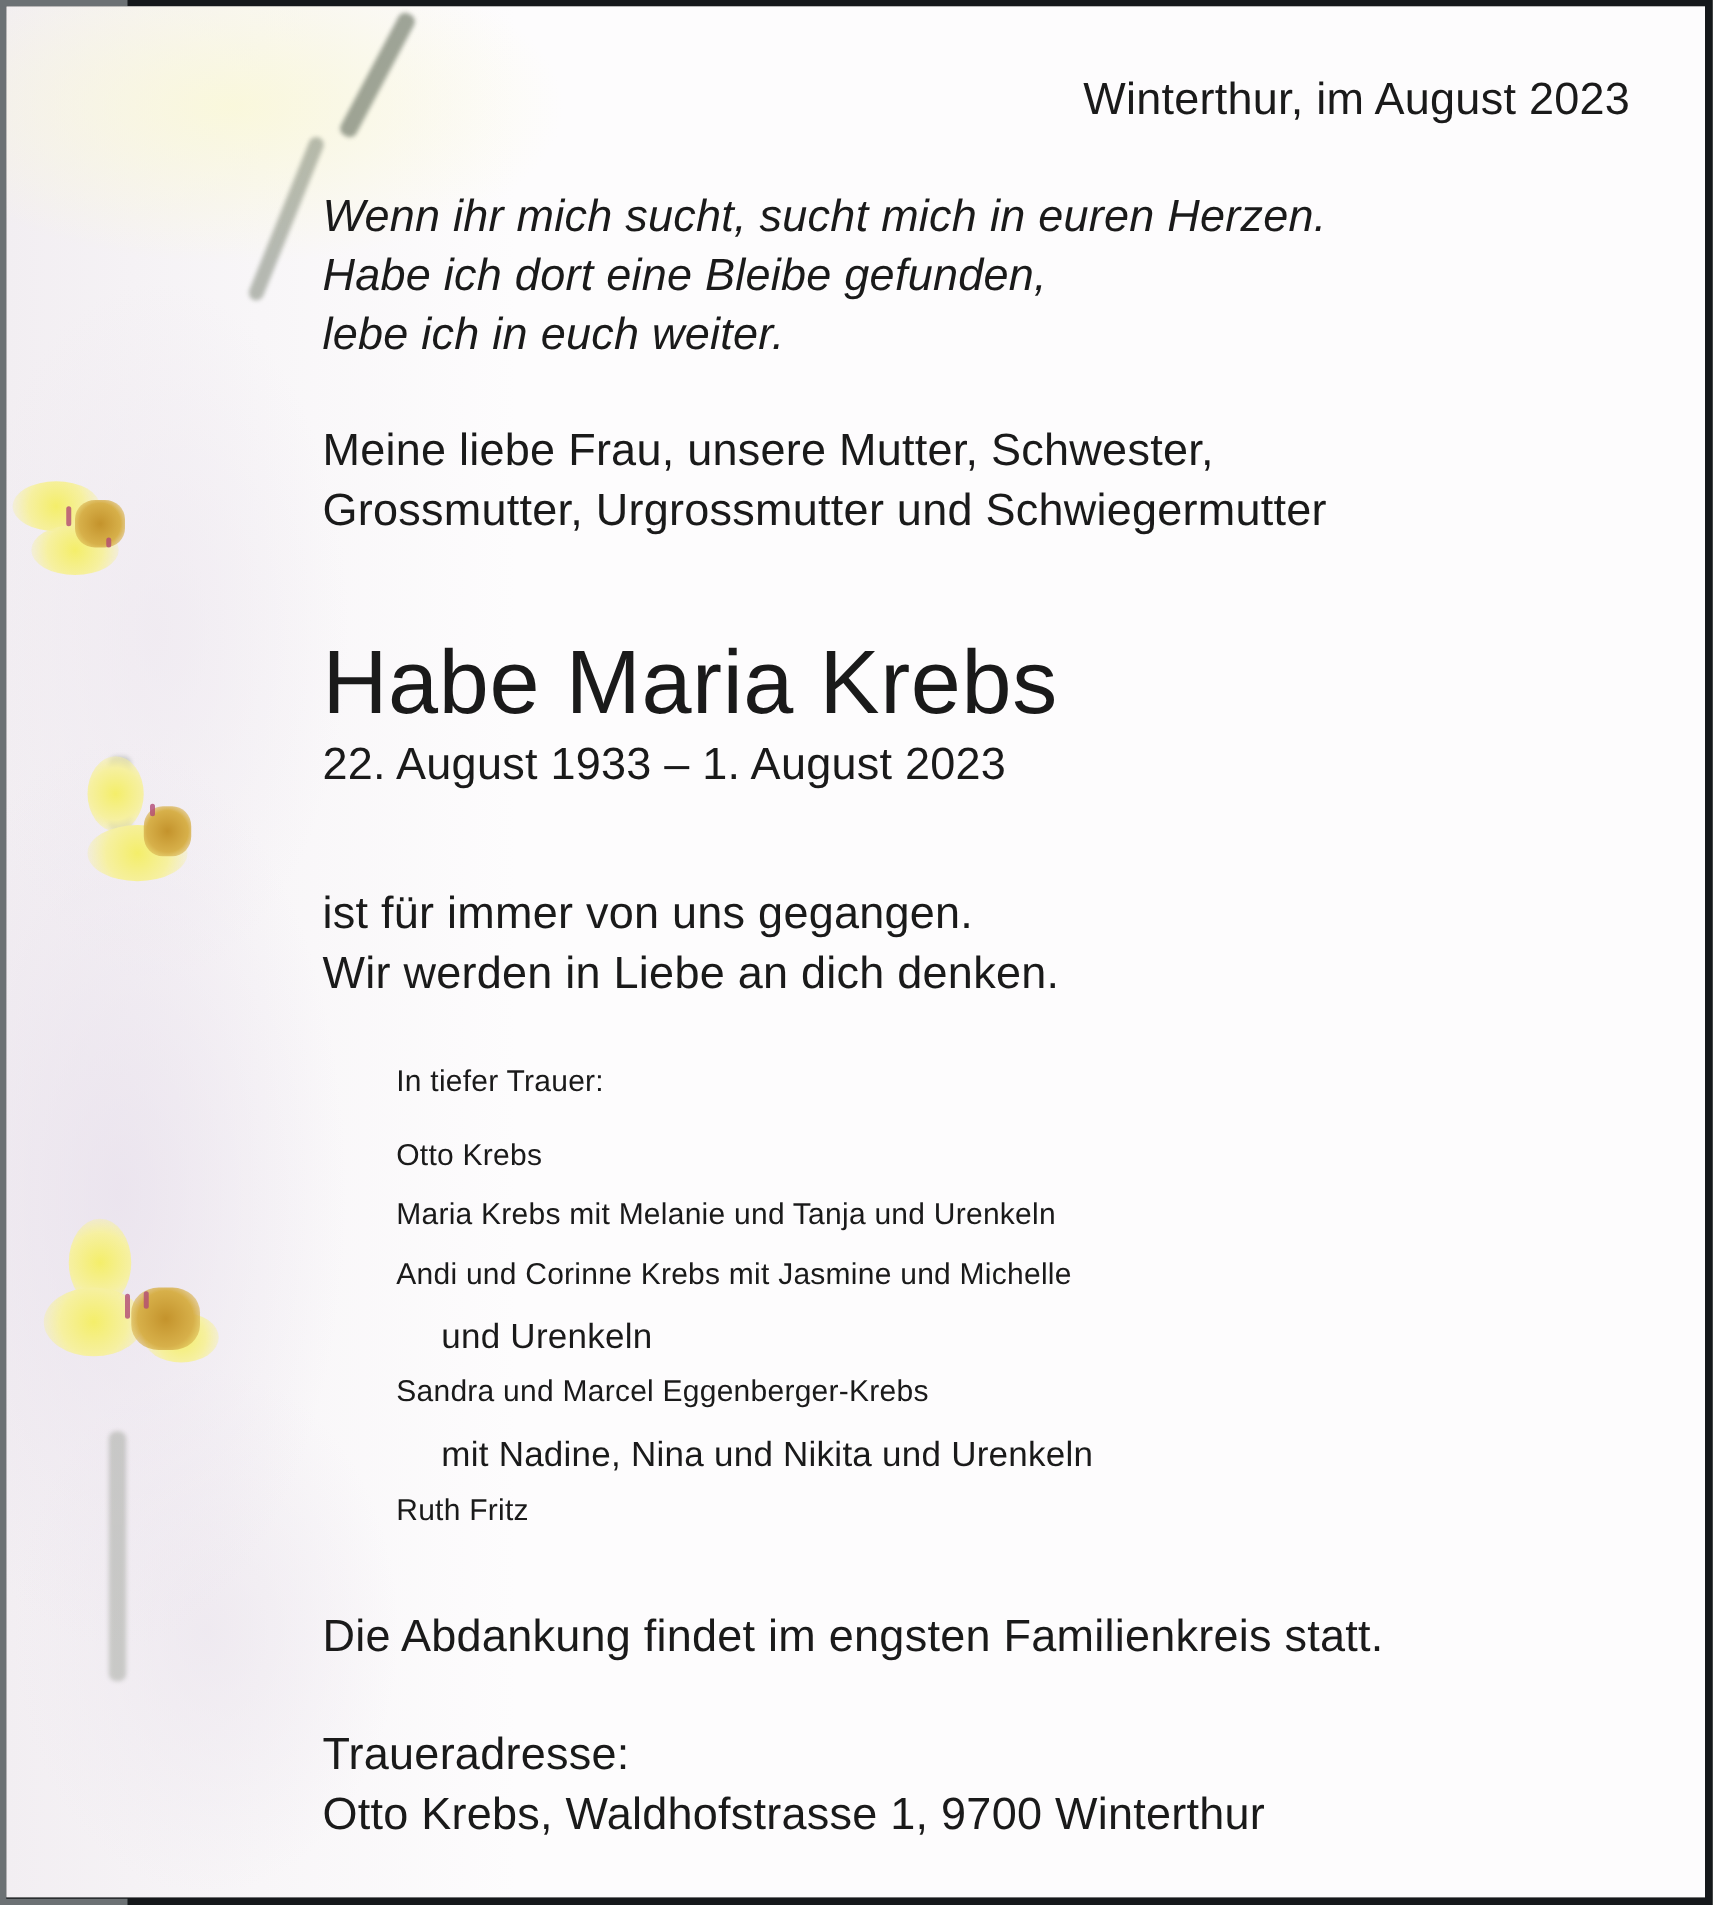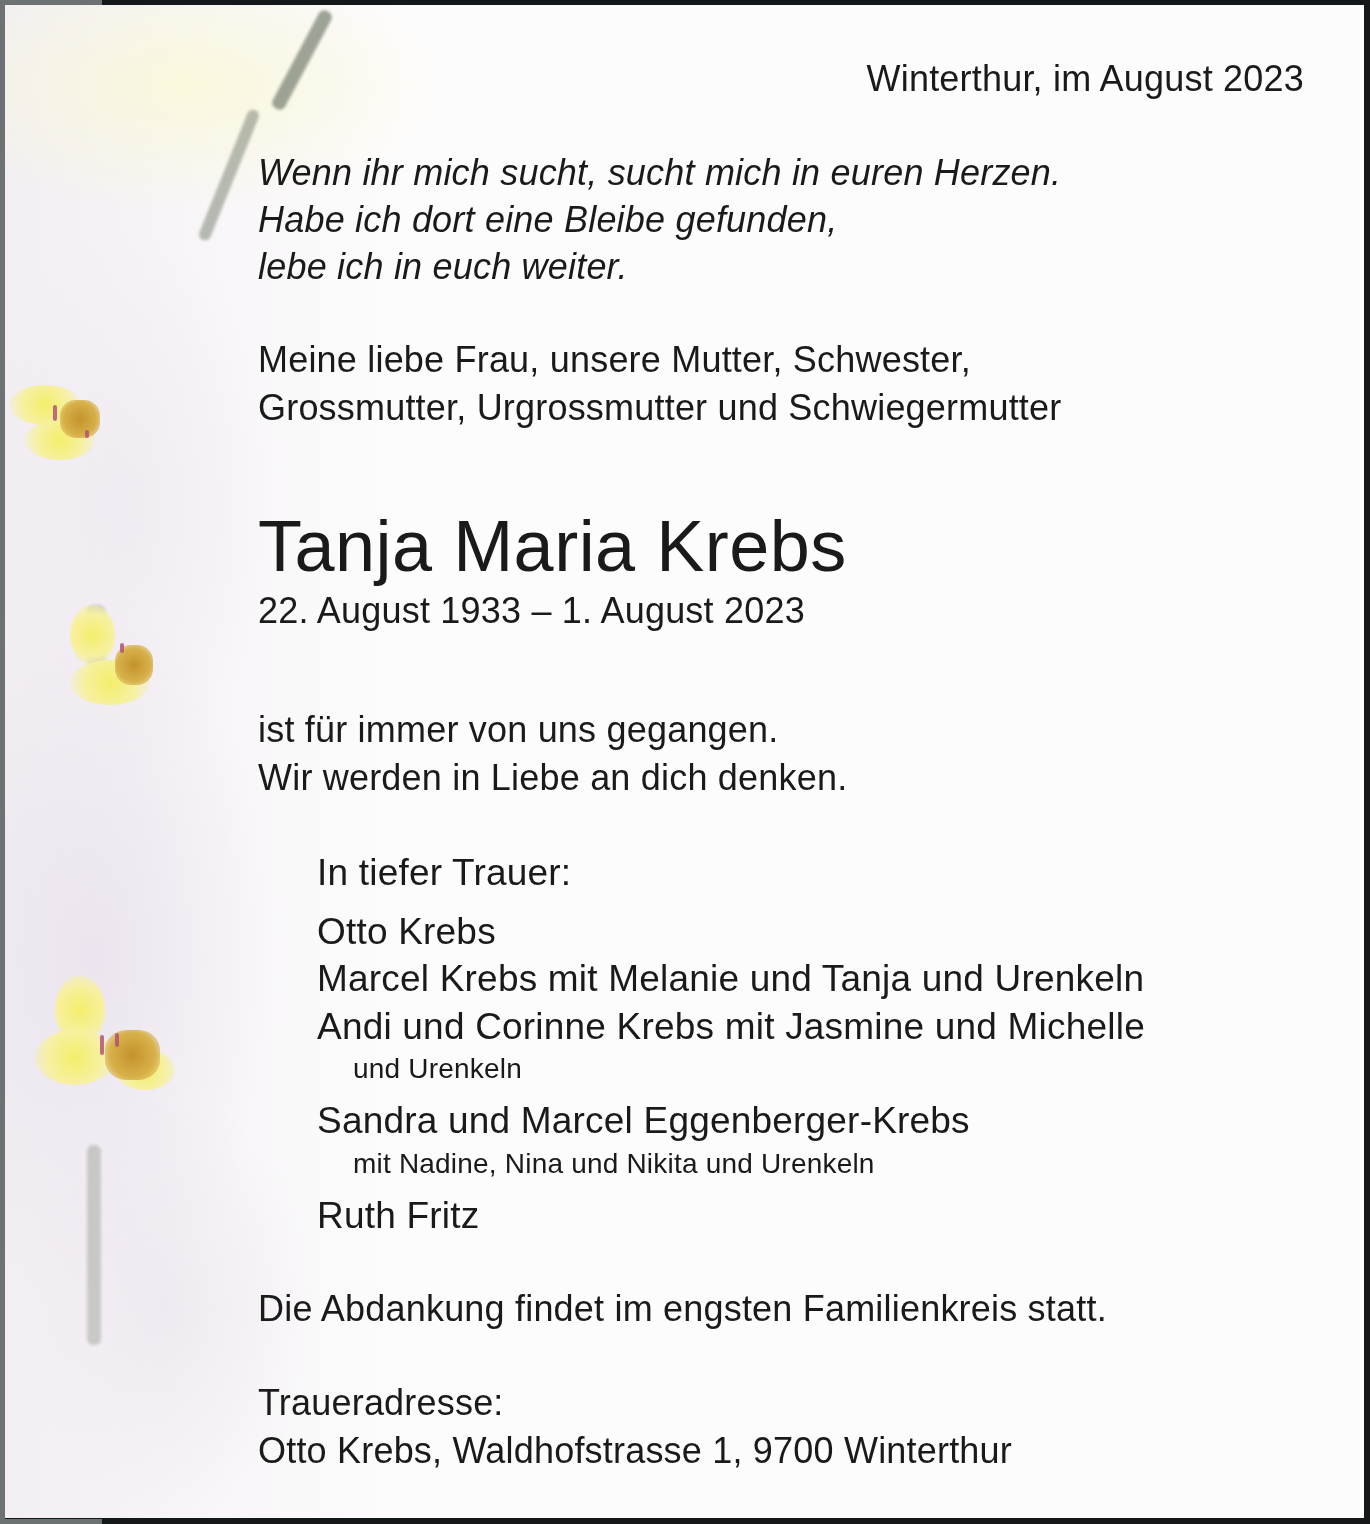--- a/index.html
+++ b/index.html
@@ -28,21 +28,21 @@
     .stem { position: absolute; border-radius: 6px; background: #7f8778; opacity: 0.75; filter: blur(1.5px); }
     .flower { position: absolute; filter: blur(0.6px); }
     .petal { position: absolute; border-radius: 50%; background: radial-gradient(circle, #f4ee6a 0%, #f6f0a0 55%, rgba(250,248,210,0) 100%); }
     .center { position: absolute; border-radius: 40%; background: radial-gradient(circle, #c4932c 0%, #d7b04a 60%, rgba(220,180,80,0) 100%); }
     .lip { position: absolute; width: 4px; height: 16px; border-radius: 3px; background: #b24a74; opacity: 0.8; }
     .text { position: absolute; white-space: nowrap; line-height: 1; letter-spacing: 0.2px; }
     .place-date { right: 60px; top: 56px; font-size: 36px; }
     .poem { left: 253px; font-size: 36px; font-style: italic; }
     .body-line { left: 253px; font-size: 36px; }
     .name { left: 253px; top: 505px; font-size: 72px; letter-spacing: 0.5px; }
-    .indent1 { left: 312px; font-size: 37px; }
+    .indent1 { left: 312px; font-size: 24px; }
     .indent2 { left: 348px; font-size: 28px; }
   </style>
 </head>
 <body>
 
 <div class="frame-left"></div>
 <div class="frame-top-grey"></div>
 <div class="frame-bottom-grey"></div>
 
 <div class="page">
@@ -77,29 +77,29 @@
 
   <div class="text place-date">Winterthur, im August 2023</div>
 
   <div class="text poem" style="top:150px;text-align:center;">Wenn ihr mich sucht, sucht mich in euren Herzen.</div>
   <div class="text poem" style="top:197px;">Habe ich dort eine Bleibe gefunden,</div>
   <div class="text poem" style="top:244px;">lebe ich in euch weiter.</div>
 
   <div class="text body-line" style="top:337px;">Meine liebe Frau, unsere Mutter, Schwester,</div>
   <div class="text body-line" style="top:385px;">Grossmutter, Urgrossmutter und Schwiegermutter</div>
 
-  <div class="text name">Tanja Maria Krebs</div>
+  <div class="text name">Habe Maria Krebs</div>
   <div class="text body-line" style="top:588px;">22. August 1933 – 1. August 2023</div>
 
   <div class="text body-line" style="top:707px;">ist für immer von uns gegangen.</div>
   <div class="text body-line" style="top:755px;">Wir werden in Liebe an dich denken.</div>
 
   <div class="text indent1" style="top:849px;">In tiefer Trauer:</div>
   <div class="text indent1" style="top:908px;">Otto Krebs</div>
-  <div class="text indent1" style="top:955px;">Marcel Krebs mit Melanie und Tanja und Urenkeln</div>
+  <div class="text indent1" style="top:955px;">Maria Krebs mit Melanie und Tanja und Urenkeln</div>
   <div class="text indent1" style="top:1003px;">Andi und Corinne Krebs mit Jasmine und Michelle</div>
   <div class="text indent2" style="top:1050px;">und Urenkeln</div>
   <div class="text indent1" style="top:1097px;">Sandra und Marcel Eggenberger-Krebs</div>
   <div class="text indent2" style="top:1145px;">mit Nadine, Nina und Nikita und Urenkeln</div>
   <div class="text indent1" style="top:1192px;">Ruth Fritz</div>
 
   <div class="text body-line" style="top:1286px;">Die Abdankung findet im engsten Familienkreis statt.</div>
 
   <div class="text body-line" style="top:1380px;">Traueradresse:</div>
   <div class="text body-line" style="top:1428px;">Otto Krebs, Waldhofstrasse 1, 9700 Winterthur</div>

